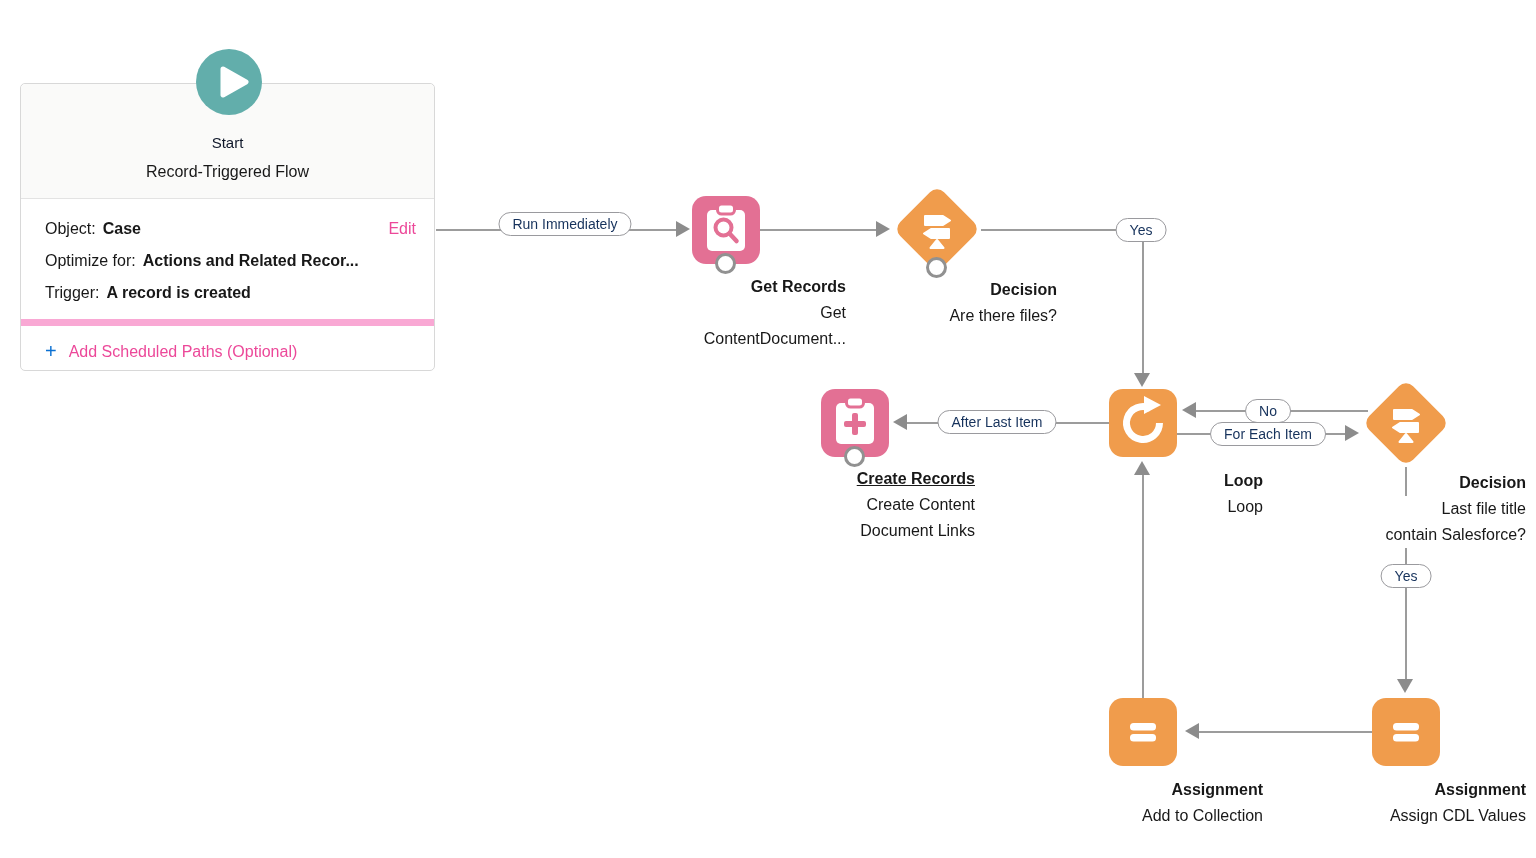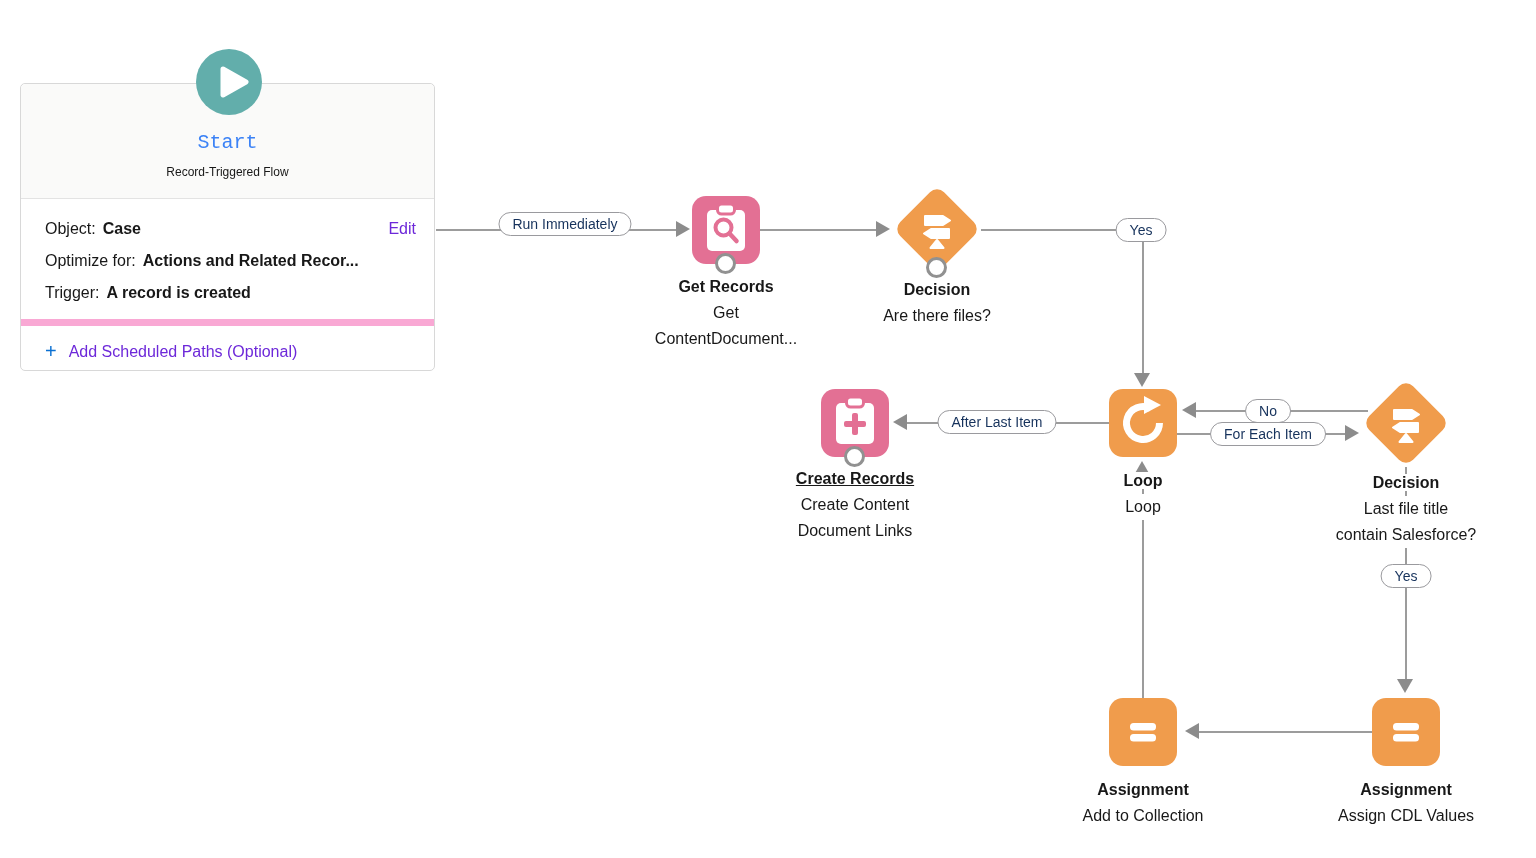--- a/index.html
+++ b/index.html
@@ -5,28 +5,28 @@
   html,body{margin:0;padding:0;background:#fff;}
   .canvas{
     position:relative;width:1536px;height:858px;background:#ffffff;overflow:hidden;
     font-family:"Liberation Sans", sans-serif;color:#181818;
   }
   
   .start-card{position:absolute;left:20px;top:83px;width:415px;height:288px;
     background:#fff;border:1px solid #D8D8D8;border-radius:5px;box-sizing:border-box;z-index:2;}
   .start-header{height:115px;background:#FAFAF9;border-bottom:1px solid #E3E3E3;
     border-radius:5px 5px 0 0;text-align:center;box-sizing:border-box;padding-top:46px;}
-  .start-title{font-size:20px;line-height:26px;color:#3b82f6;font-family:Liberation Mono, monospace;}
-  .start-subtitle{font-size:12px;line-height:22px;margin-top:5px;color:#181818;}
+  .start-title{font-size:15px;line-height:26px;color:#0f172a;}
+  .start-subtitle{font-size:16px;line-height:22px;margin-top:5px;color:#181818;}
   .start-body{padding:14px 18px 10px 24px;font-size:16px;}
   .start-row{line-height:32px;display:flex;}
   .start-row .lbl{font-weight:400;margin-right:7px;white-space:nowrap;}
   .start-row .val{font-weight:700;white-space:nowrap;}
   .start-row .spacer{flex:1;}
-  .link{color:#6d28d9;cursor:pointer;text-decoration:none;}
+  .link{color:#ec4899;cursor:pointer;text-decoration:none;}
   .start-footer{border-top:7px solid #f9a8d4;padding:13px 24px 0 24px;font-size:16px;line-height:24px;}
   .plus-glyph{color:#0B70D2;font-size:20px;font-weight:400;margin-right:12px;vertical-align:-1px;}
   .play-circle{position:absolute;left:196px;top:49px;width:66px;height:66px;border-radius:50%;
     background:#62AEAB;z-index:3;display:flex;align-items:center;justify-content:center;}
   
   .hline{position:absolute;height:2px;background:#9C9C9C;z-index:0;}
   .vline{position:absolute;width:2px;background:#9C9C9C;z-index:0;}
   .arrow{position:absolute;width:0;height:0;z-index:1;}
   .arrow.right{border-top:8px solid transparent;border-bottom:8px solid transparent;border-left:14px solid #8C8C8C;}
   .arrow.left{border-top:8px solid transparent;border-bottom:8px solid transparent;border-right:14px solid #8C8C8C;}
@@ -36,21 +36,21 @@
     border-radius:14px;padding:3px 13px;font-size:14px;color:#16325C;white-space:nowrap;z-index:4;}
   
   .node-icon{position:absolute;width:68px;height:68px;border-radius:14px;z-index:2;cursor:pointer;}
   .pink-bg{background:#E37094;}
   .orange-bg{background:#F09C4C;}
   .diamond{position:absolute;width:62px;height:62px;border-radius:10px;background:#F09C4C;
     transform:rotate(45deg);z-index:2;cursor:pointer;}
   .diamond-inner{width:100%;height:100%;display:flex;align-items:center;justify-content:center;transform:rotate(-45deg);}
   .conn-circle{position:absolute;width:15px;height:15px;background:#fff;border:3.5px solid #919191;
     border-radius:50%;z-index:3;}
-  .node-label{position:absolute;transform:translateX(-50%);width:250px;text-align:center;
+  .node-label{position:absolute;transform:translateX(-50%);width:250px;text-align:right;
     font-size:16px;line-height:26px;z-index:2;}
   .node-title span{font-weight:700;background:#fff;padding:0 5px;}
   .node-desc span{background:#fff;padding:0 5px;white-space:pre-line;display:inline-block;}
 </style>
 </head>
 <body>
 
 <div class="canvas">
 
   <div class="hline" style="left:436px;top:229px;width:240px;"></div>

